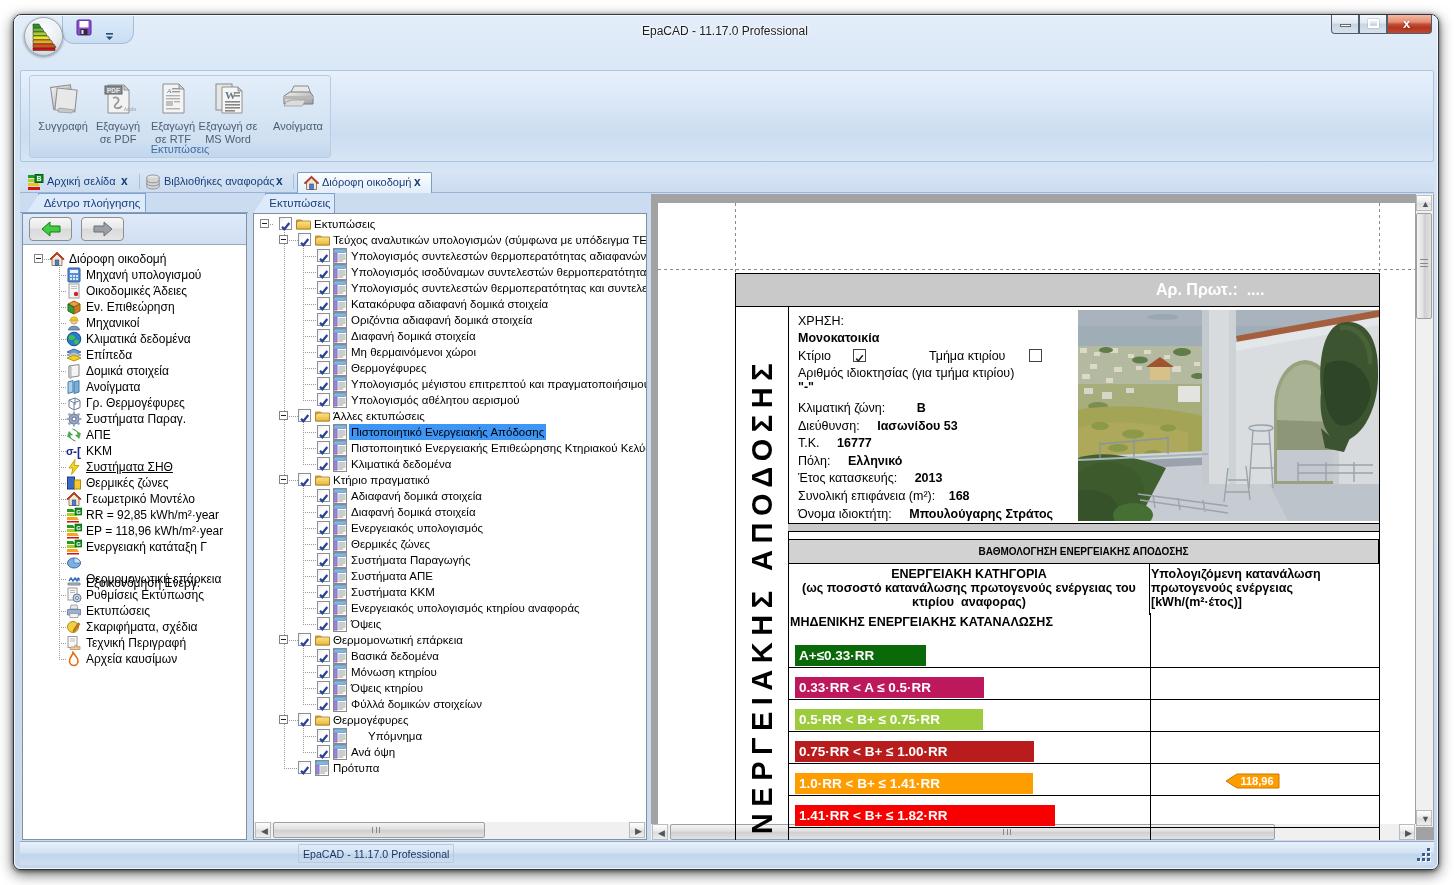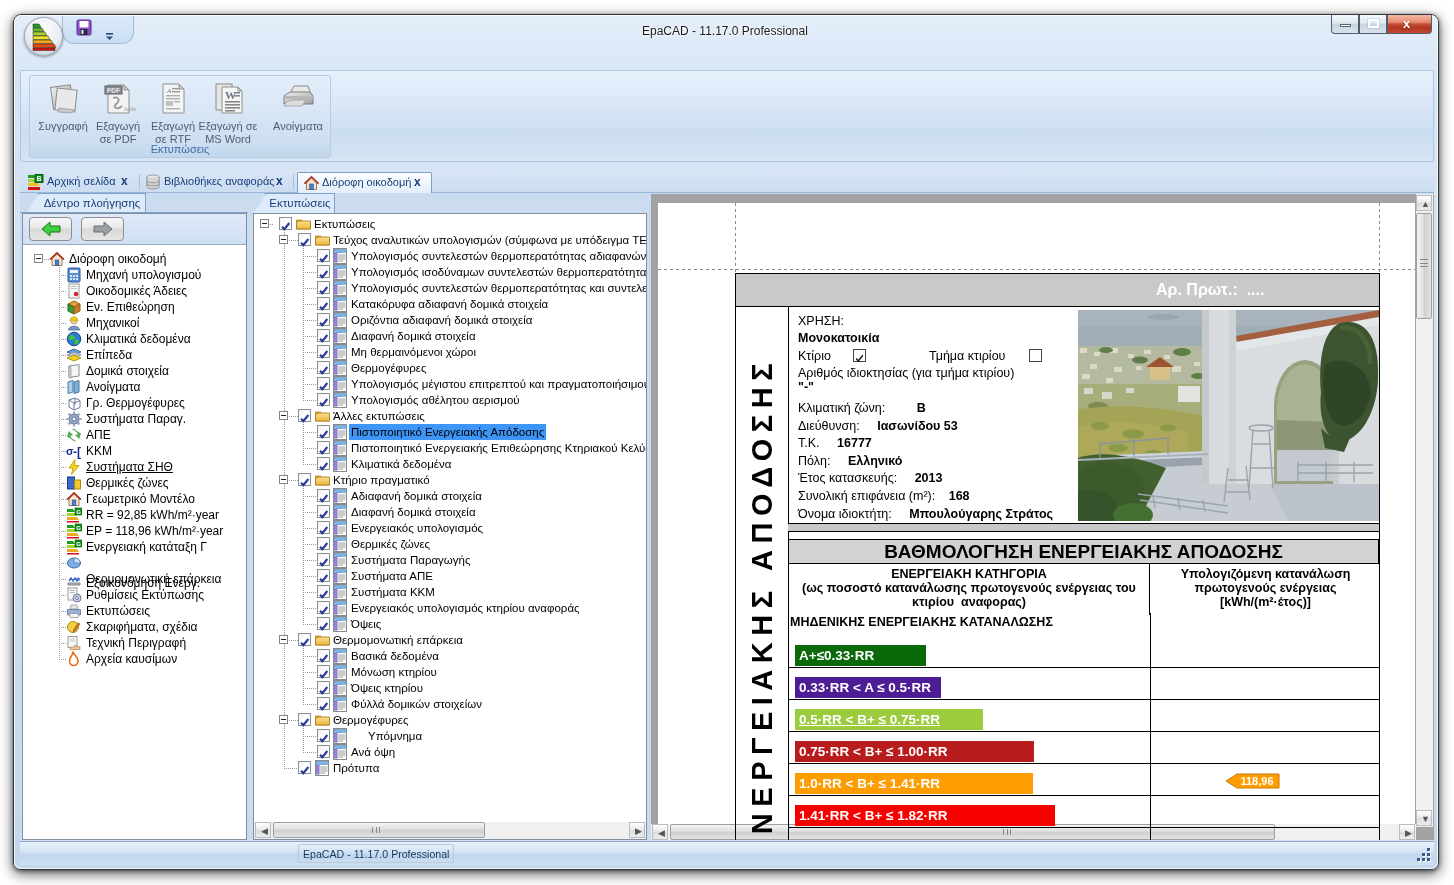--- a/index.html
+++ b/index.html
@@ -930,38 +930,38 @@
 <path d="M0 150 L130 144" stroke="#aab2ba" stroke-width="2" fill="none"></path>
 <g stroke="#9aa4ac" stroke-width="1.4" fill="none">
 <path d="M150 158 L146 192 M168 156 L172 190 M150 170 L170 170 M147 182 L172 182"></path>
 <path d="M175 120 L171 178 M191 120 L195 178 M175 134 L193 134 M173 158 L196 158"></path>
 <ellipse cx="183" cy="118" rx="12" ry="3"></ellipse>
 <path d="M220 152 L220 172 M248 152 L248 172 M276 152 L276 172 M220 155 L295 155 M220 163 L295 163"></path>
 <path d="M60 184 L150 196 M62 190 L150 203 M75 185 L77 198 M100 188 L102 200 M125 190 L127 202"></path>
 </g>
 </svg></div>
               <div class="abs" style="left:52px;top:249px;width:591px;height:9px;background:#c9c9c9;border-top:1px solid #000;border-bottom:1px solid #000;"></div>
-              <div class="abs" style="left:52px;top:265px;width:591px;height:25px;background:#d2d2d2;border:1px solid #000;font-size:19px;font-weight:bold;text-align:center;line-height:24px;">ΒΑΘΜΟΛΟΓΗΣΗ ΕΝΕΡΓΕΙΑΚΗΣ ΑΠΟΔΟΣΗΣ</div>
+              <div class="abs" style="left:52px;top:265px;width:591px;height:25px;background:#d2d2d2;border:1px solid #000;font-size:10px;font-weight:bold;text-align:center;line-height:24px;">ΒΑΘΜΟΛΟΓΗΣΗ ΕΝΕΡΓΕΙΑΚΗΣ ΑΠΟΔΟΣΗΣ</div>
               <div class="abs" style="left:52px;top:290px;width:591px;height:51px;border-left:1px solid #000;">
 <div class="abs" style="left:0;top:0;width:361px;height:51px;border-right:1px solid #000;font-size:12.5px;font-weight:bold;text-align:center;padding-top:3px;">ΕΝΕΡΓΕΙΑΚΗ ΚΑΤΗΓΟΡΙΑ<br>(ως ποσοστό κατανάλωσης πρωτογενούς ενέργειας του<br>κτιρίου&nbsp; αναφορας)</div>
-<div class="abs" style="left:362px;top:0;width:229px;height:51px;font-size:12.5px;font-weight:bold;text-align:center;padding-top:3px;">Υπολογιζόμενη κατανάλωση<br>πρωτογενούς ενέργειας<br>[kWh/(m²·έτος)]</div>
+<div class="abs" style="left:362px;top:0;width:229px;height:51px;font-size:12.5px;font-weight:bold;text-align:left;padding-top:3px;">Υπολογιζόμενη κατανάλωση<br>πρωτογενούς ενέργειας<br>[kWh/(m²·έτος)]</div>
 </div>
               <div class="abs" style="left:52px;top:339px;width:591px;height:259px;border-left:0px;">
                 <div class="abs" style="left:362px;top:0;width:1px;height:259px;background:#000;"></div>
                 <div class="abs" style="left:0;top:0;width:1px;height:259px;background:#000;"></div>
                 <div class="abs txt" style="left:2px;top:2px;font-size:12.5px;font-weight:bold;">ΜΗΔΕΝΙΚΗΣ ΕΝΕΡΓΕΙΑΚΗΣ ΚΑΤΑΝΑΛΩΣΗΣ</div>
                 <div class="abs" style="left:0;top:54px;width:591px;height:1px;background:#000;"></div>
                 <div class="abs" style="left:0;top:86px;width:591px;height:1px;background:#000;"></div>
                 <div class="abs" style="left:0;top:118px;width:591px;height:1px;background:#000;"></div>
                 <div class="abs" style="left:0;top:150px;width:591px;height:1px;background:#000;"></div>
                 <div class="abs" style="left:0;top:182px;width:591px;height:1px;background:#000;"></div>
                 <div class="abs" style="left:0;top:214px;width:591px;height:1px;background:#000;"></div>
                 <div class="bar" style="left:7px;top:32px;width:131px;background:#0a6a0a;">A+≤0.33·RR</div>
-                <div class="bar" style="left:7px;top:64px;width:146px;background:#4c1d95;">0.33·RR &lt; A ≤ 0.5·RR</div>
-                <div class="bar" style="left:7px;top:96px;width:188px;background:#9ccc3e;text-decoration:underline;">0.5·RR &lt; B+ ≤ 0.75·RR</div>
+                <div class="bar" style="left:7px;top:64px;width:189px;background:#be185d;">0.33·RR &lt; A ≤ 0.5·RR</div>
+                <div class="bar" style="left:7px;top:96px;width:188px;background:#9ccc3e;">0.5·RR &lt; B+ ≤ 0.75·RR</div>
                 <div class="bar" style="left:7px;top:128px;width:239px;background:#b91c1c;">0.75·RR &lt; B+ ≤ 1.00·RR</div>
                 <div class="bar" style="left:7px;top:160px;width:238px;background:#ff9c00;">1.0·RR &lt; B+ ≤ 1.41·RR</div>
                 <div class="bar" style="left:7px;top:192px;width:260px;background:#f80000;">1.41·RR &lt; B+ ≤ 1.82·RR</div>
                 <div class="abs" style="left:437px;top:160px;width:55px;height:16px;">
 <svg width="55" height="16">
                     <path d="M12 1 L54 1 L54 15 L12 15 L1 8 Z" fill="#ff9c00" stroke="#c87a00"></path>
                     <text x="32" y="12" text-anchor="middle" font-size="11" font-weight="bold" fill="#fff" font-family="Liberation Sans">118,96</text>
                   </svg></div>
               </div>
             </div>

